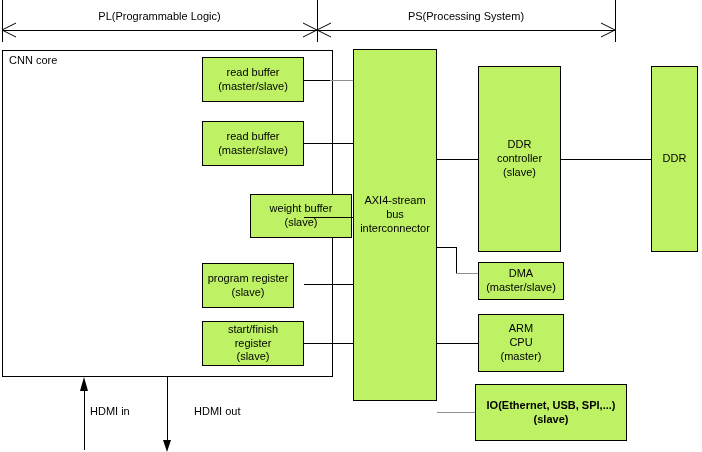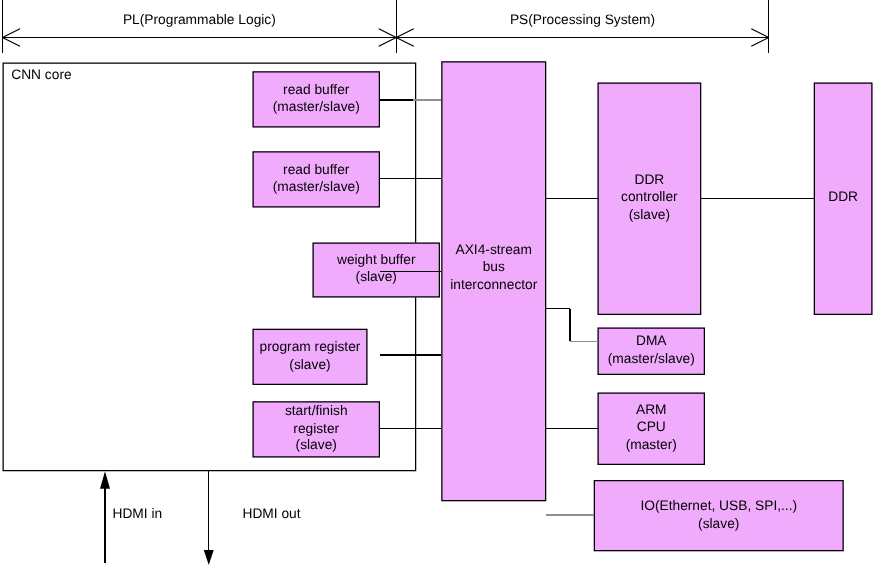--- a/index.html
+++ b/index.html
@@ -9,21 +9,21 @@
   }
   html,body{margin:0;padding:0;background:#fff;}
   .canvas{
     position:relative;width:702px;height:452px;
     background:var(--background);
     font-family:"Liberation Sans",sans-serif;
     font-size:11px;color:#000;overflow:hidden;
   }
   .box{
     position:absolute;box-sizing:border-box;
-    border:1px solid var(--line);background:#f0abfc;
+    border:1px solid var(--line);background:#bef264;
     display:flex;align-items:center;justify-content:center;
     text-align:center;
   }
   .lbl{white-space:pre-line;line-height:1.27;}
   .outline{
     position:absolute;box-sizing:border-box;
     border:1px solid var(--line);background:#fff;padding-left:20px;
   }
   .corner-label{position:absolute;top:3px;left:6px;}
   .hdr{position:absolute;top:10px;text-align:center;}
@@ -83,21 +83,21 @@
   </div>
   <div class="box" style="left:478px;top:262px;width:86px;height:38px;">
     <span class="lbl">DMA
 (master/slave)</span>
   </div>
   <div class="box" style="left:478px;top:314px;width:86px;height:58px;">
     <span class="lbl">ARM
 CPU
 (master)</span>
   </div>
-  <div class="box" style="left:475px;top:384px;width:200px;height:57px;">
+  <div class="box" style="left:475px;top:384px;width:152px;height:57px;font-weight:bold;">
     <span class="lbl">IO(Ethernet, USB, SPI,...)
 (slave)</span>
   </div>
 
   <div class="floaty" style="left:90px;top:405px;">HDMI in</div>
   <div class="floaty" style="left:178px;top:405px;padding-left:16px;">HDMI out</div>
 
   <svg class="overlay" width="702" height="452" viewBox="0 0 702 452">
 
     <g>

